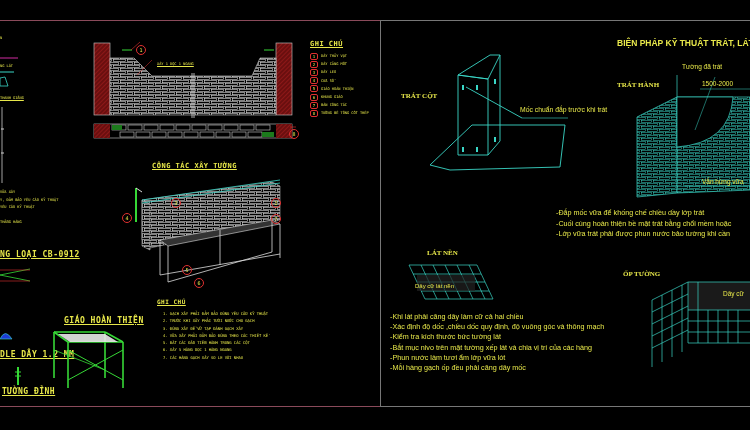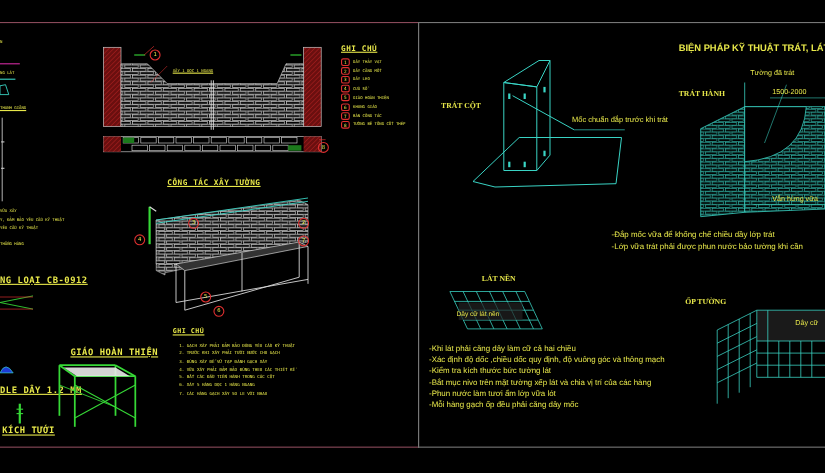--- a/index.html
+++ b/index.html
@@ -54,21 +54,21 @@
 
   <div class="abs ytitle" style="left:0;top:314px;margin-top:36px;">DLE DÂY 1.2 MM</div>
   <svg style="left:0;top:328px;" width="14" height="12">
       <path d="M0,11 Q5,0 12,11 Z" fill="#1d3bd6" stroke="#3ad6c6" stroke-width="0.6"></path>
     </svg>
   <svg style="left:14px;top:367px;" width="8" height="18">
       <line x1="4" y1="0" x2="4" y2="18" stroke="#36d836" stroke-width="2"></line>
       <line x1="1" y1="5" x2="7" y2="5" stroke="#36d836"></line>
       <line x1="1" y1="9" x2="7" y2="9" stroke="#36d836"></line>
     </svg>
-  <div class="abs ytitle" style="left:2px;top:387px;">KÍCH TƯỚI</div>
+  <div class="abs ytitle" style="left:2px;top:387px;">TƯỜNG ĐỈNH</div>
 
   <div class="abs ytitle" style="left:64px;top:316px;">GIÁO HOÀN THIỆN</div>
   <svg style="left:50px;top:330px;" width="82" height="60">
     <g stroke="#36d836" stroke-width="1.6" fill="none">
       <line x1="4" y1="2" x2="4" y2="48"></line>
         <line x1="55" y1="2" x2="55" y2="48"></line>
       <line x1="18" y1="12" x2="18" y2="58"></line>
         <line x1="73" y1="12" x2="73" y2="58"></line>
       <line x1="4" y1="2" x2="55" y2="2"></line>
         <line x1="18" y1="12" x2="73" y2="12"></line>
@@ -254,24 +254,25 @@
     <line x1="80" y1="2" x2="60" y2="55" stroke="#3ad6c6" stroke-width="0.5"></line>
     <line x1="65" y1="14" x2="115" y2="14" stroke="#3ad6c6" stroke-width="0.5"></line>
     <line x1="50" y1="111" x2="115" y2="111" stroke="#3ad6c6" stroke-width="0.5"></line>
   </svg>
   <div class="abs" style="left:302px;top:63px;color:#e8e84a;font-size:6.5px;white-space:nowrap;">Tường đã trát</div>
   <div class="abs" style="left:322px;top:80px;color:#e8e84a;font-size:6.5px;white-space:nowrap;">1500-2000</div>
   <div class="abs" style="left:322px;top:178px;color:#e8e84a;font-size:6.5px;white-space:nowrap;">Vắn hừng vữa</div>
 
   <div class="abs" style="left:176px;top:208px;">
     <div class="ytext" style="line-height:10.5px;">-Đắp mốc vữa để khống chế chiều dầy lớp trát</div>
+    <div class="ytext" style="line-height:10.5px;">-Cuối cùng hoàn thiện bề mặt trát bằng chổi mềm hoặc</div>
     <div class="ytext" style="line-height:10.5px;">-Lớp vữa trát phải được phun nước bảo tường khi cần</div>
   </div>
 
-  <div class="abs ylabel" style="left:26px;top:249px;padding-left:32px;">LÁT NỀN</div>
+  <div class="abs ylabel" style="left:15px;top:249px;padding-left:32px;">LÁT NỀN</div>
   <svg style="left:27px;top:263px;" width="90" height="40">
     <g stroke="#3ad6c6" stroke-width="0.7" fill="none">
       <polygon points="2,2 70,2 86,36 18,36"></polygon>
       <line x1="6" y1="11" x2="74" y2="11"></line>
         <line x1="10" y1="19" x2="78" y2="19"></line>
         <line x1="14" y1="28" x2="82" y2="28"></line>
       <line x1="14" y1="2" x2="30" y2="36"></line>
         <line x1="26" y1="2" x2="42" y2="36"></line>
         <line x1="38" y1="2" x2="54" y2="36"></line>
         <line x1="50" y1="2" x2="66" y2="36"></line>

